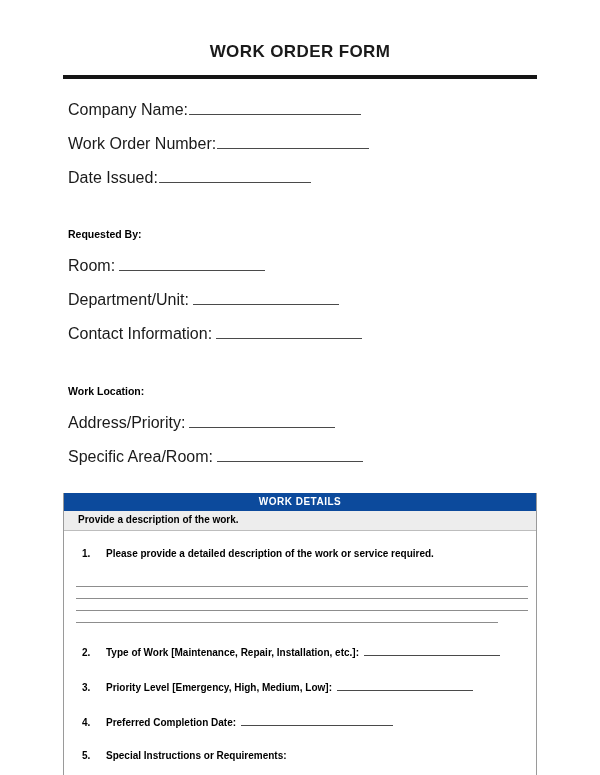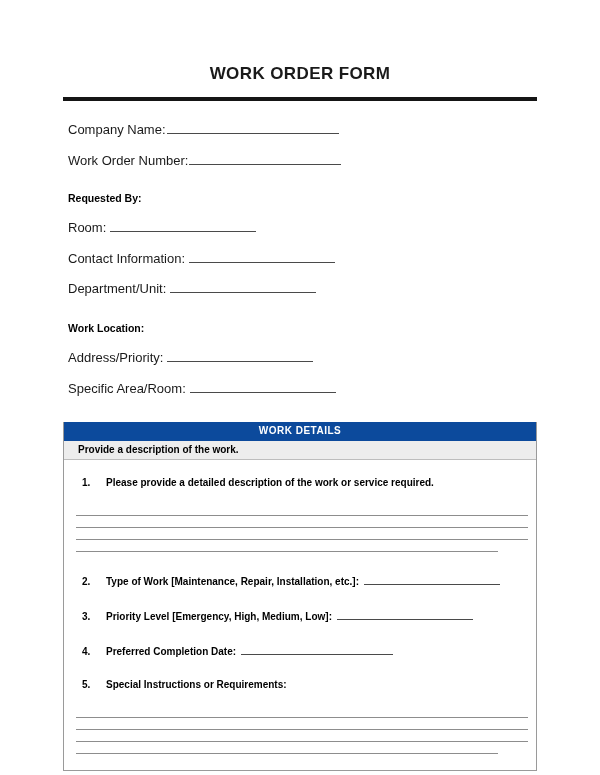--- a/index.html
+++ b/index.html
@@ -17,21 +17,21 @@
 
   .page {
     position: relative;
     width: 600px;
     height: 775px;
     box-sizing: border-box;
   }
 
   
   .title-block {
-    padding-top: 64px;
+    padding-top: 42px;
   }
   .form-title {
     text-align: center;
     font-size: 17px;
     font-weight: bold;
     letter-spacing: 0.4px;
     color: #1a1a1a;
     margin: 0;
   }
   .title-rule {
@@ -48,38 +48,38 @@
     width: 470px;
   }
   .field-row {
     font-size: 10.5px;
     color: #1a1a1a;
     line-height: 1.2;
     margin-bottom: 15px;
     white-space: nowrap;
   }
   .field-label {
-    font-size: 13px;
+    font-size: 16px;
   }
   .blank {
     display: inline-block;
     border-bottom: 1px solid #4a4a4a;
     height: 10px;
     vertical-align: baseline;
     margin-left: 1px;
   }
   .section-head {
     font-size: 10.5px;
     font-weight: bold;
     color: #000000;
-    margin-top: 25px;
+    margin-top: 42px;
     margin-bottom: 16px;
   }
   .section-head.first {
-    margin-top: 24px;
+    margin-top: 40px;
   }
 
   
   .details-table {
     margin: 26px auto 0 auto;
     width: 474px;
     border-left: 1px solid #9a9a9a;
     border-right: 1px solid #9a9a9a;
     border-bottom: 1px solid #9a9a9a;
     box-sizing: border-box;
@@ -157,35 +157,38 @@
   <div class="upper">
 
     <div class="field-row">
       <span class="field-label">Company Name:</span><span class="blank" style="width:172px"></span>
     </div>
 
     <div class="field-row">
       <span class="field-label">Work Order Number:</span><span class="blank" style="width:152px"></span>
     </div>
 
+    <div class="field-row">
+      <span class="field-label">Date Issued:</span><span class="blank" style="width:152px"></span>
+    </div>
 
     <div class="section-head first">Requested By:</div>
 
     <div class="field-row">
       <span class="field-label">Room:</span>
       <span class="blank" style="width:146px"></span>
     </div>
 
     <div class="field-row">
+      <span class="field-label">Department/Unit:</span>
+      <span class="blank" style="width:146px"></span>
+    </div>
+
+    <div class="field-row">
       <span class="field-label">Contact Information:</span>
-      <span class="blank" style="width:146px"></span>
-    </div>
-
-    <div class="field-row">
-      <span class="field-label">Department/Unit:</span>
       <span class="blank" style="width:146px"></span>
     </div>
 
     <div class="section-head">Work Location:</div>
 
     <div class="field-row">
       <span class="field-label">Address/Priority:</span>
       <span class="blank" style="width:146px"></span>
     </div>
 

